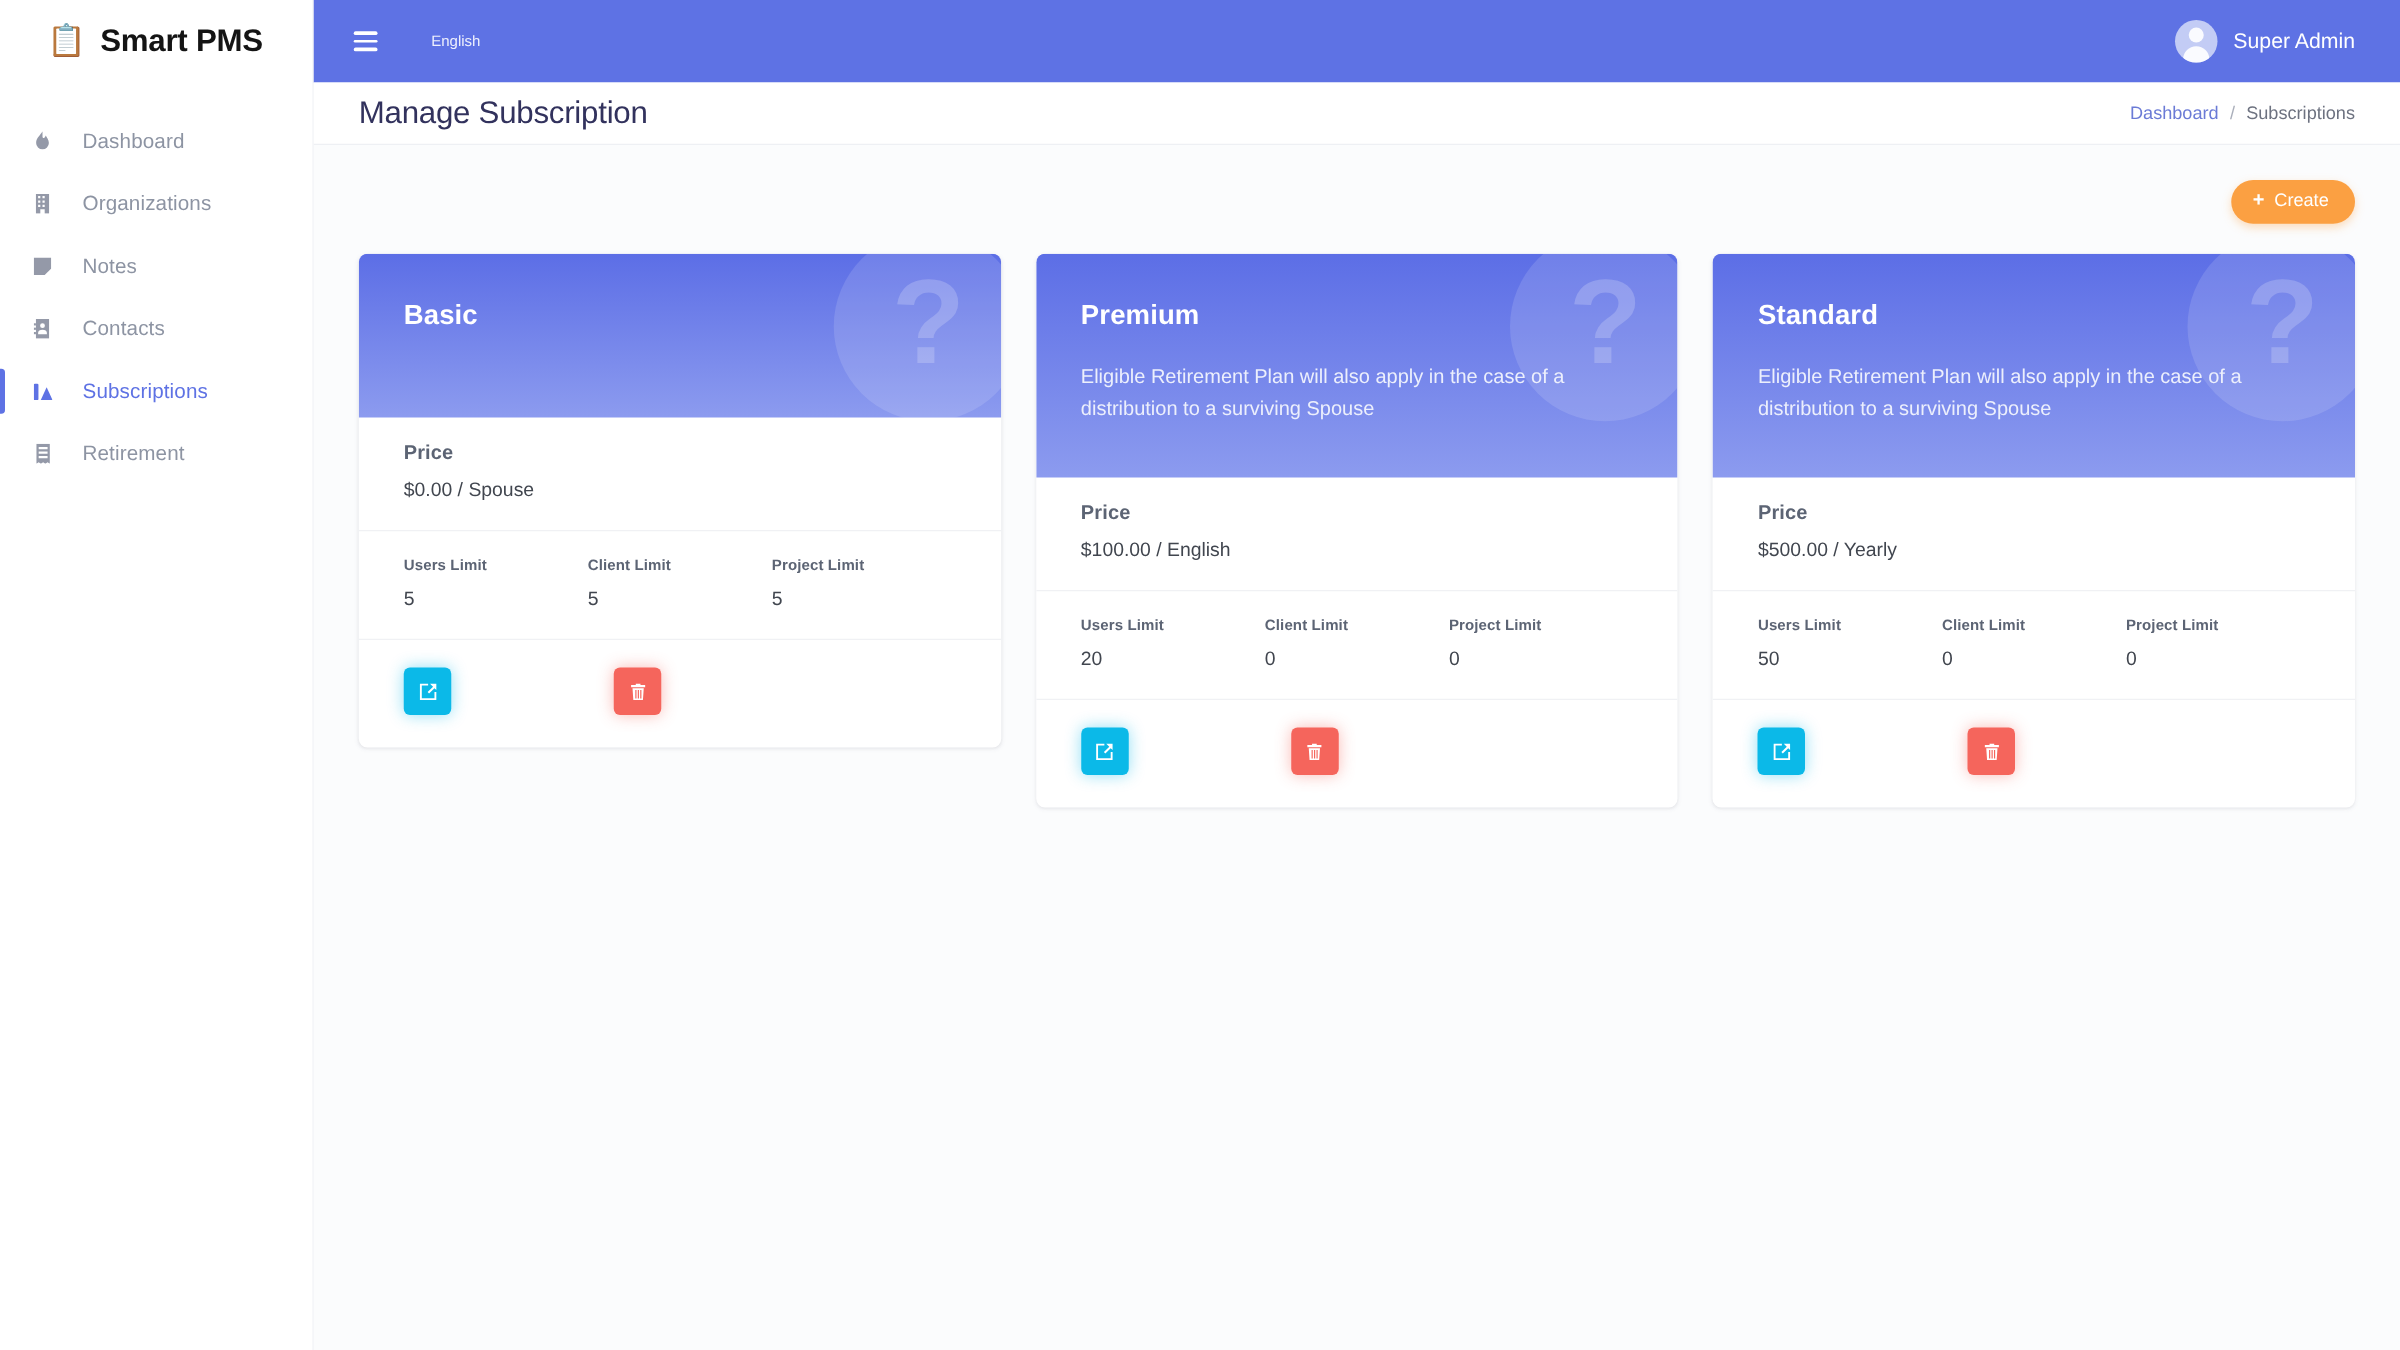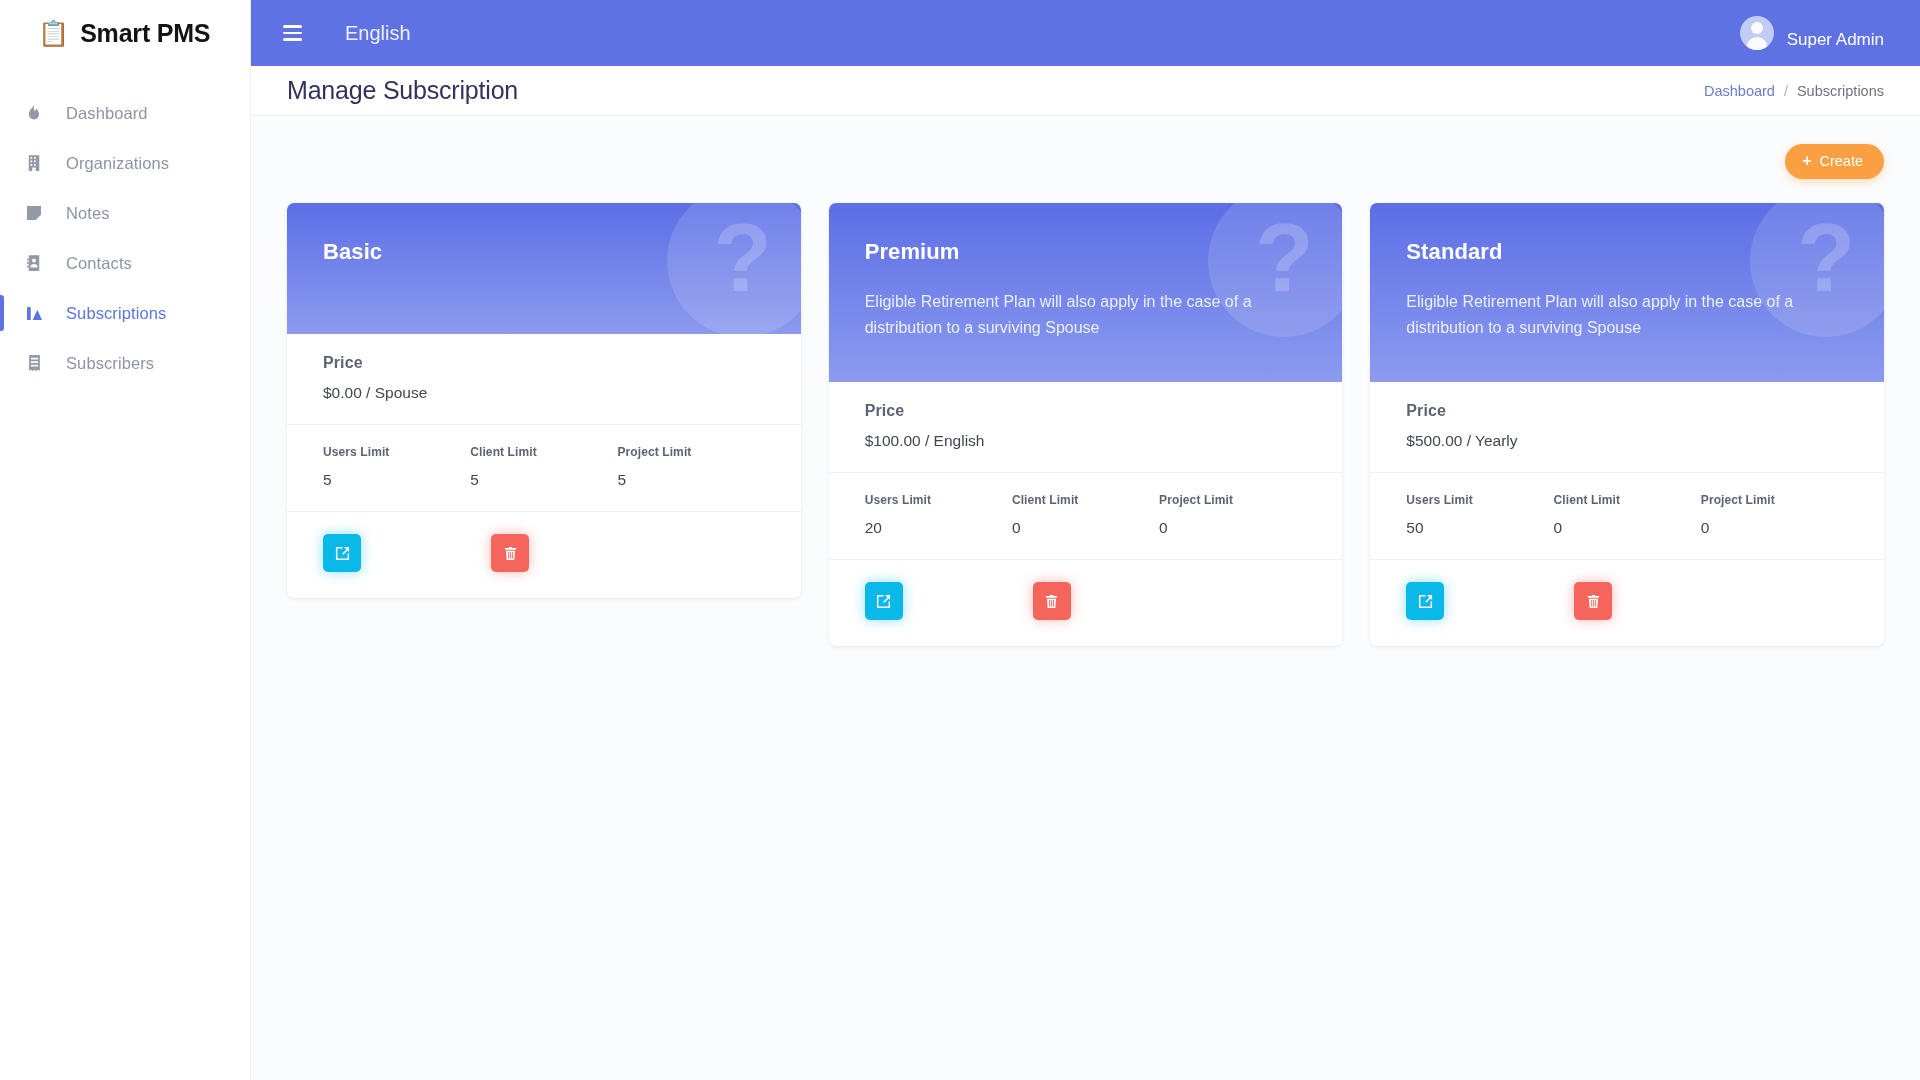--- a/index.html
+++ b/index.html
@@ -60,22 +60,22 @@
   
   .main { flex: 1; display: flex; flex-direction: column; min-width: 0; }
 
   .topbar {
     height: 66px; background: #5e72e4;
     display: flex; align-items: center;
     padding: 0 36px 0 32px;
   }
   .burger { display: flex; flex-direction: column; gap: 4px; cursor: pointer; }
   .burger span { display: block; width: 19px; height: 2.6px; background: #fff; border-radius: 2px; }
-  .lang { margin-left: 43px; color: #eef0fd; font-size: 20px; }
-  .user { margin-left: auto; display: flex; align-items: flex-end; gap: 13px; cursor: pointer; }
+  .lang { margin-left: 43px; color: #eef0fd; font-size: 12px; }
+  .user { margin-left: auto; display: flex; align-items: center; gap: 13px; cursor: pointer; }
   .avatar {
     width: 34px; height: 34px; border-radius: 50%;
     background: #c3ccf5; position: relative; overflow: hidden;
   }
   .avatar::before {
     content: ""; position: absolute; left: 50%; top: 6px;
     transform: translateX(-50%);
     width: 12px; height: 12px; border-radius: 50%; background: #fafbff;
   }
   .avatar::after {
@@ -233,21 +233,21 @@
         </span>
         <span class="lbl">Subscriptions</span>
       </div>
 
       <div class="nav-item">
         <span class="ic">
           <svg viewBox="0 0 14 18" width="13" height="16">
               <path fill="currentColor" d="M1 0h12v18l-2-1.3L9 18l-2-1.3L5 18l-2-1.3L1 18V0zm2 3v2h8V3H3zm0 4v2h8V7H3zm0 4v2h8v-2H3z"></path>
             </svg>
         </span>
-        <span class="lbl">Subscribers</span>
+        <span class="lbl">Retirement</span>
       </div>
 
 
     </nav>
   </aside>
 
   <section class="main">
 
     <header class="topbar">
       <div class="burger">

